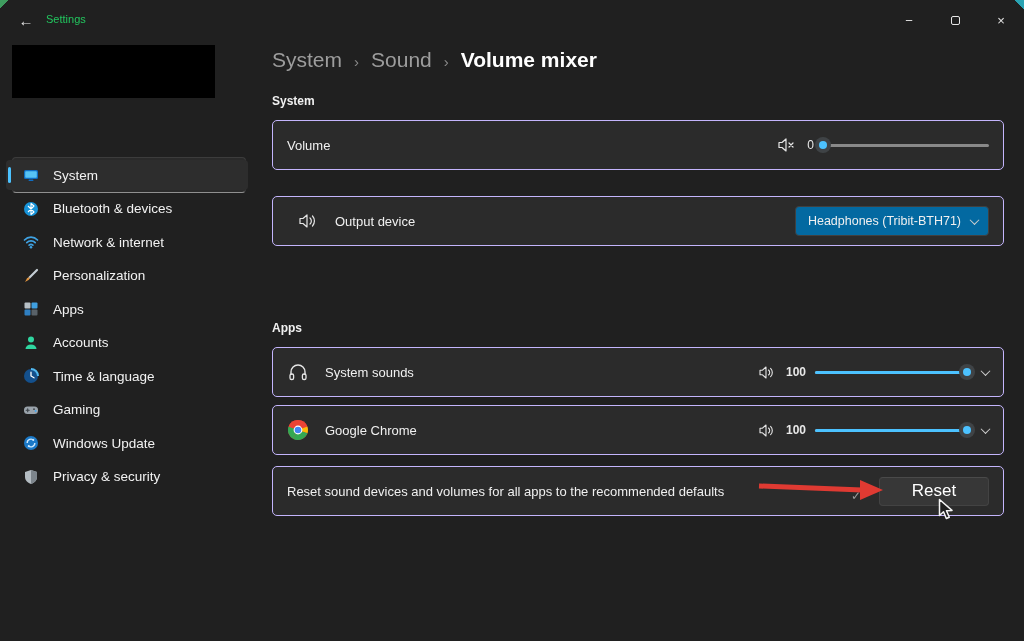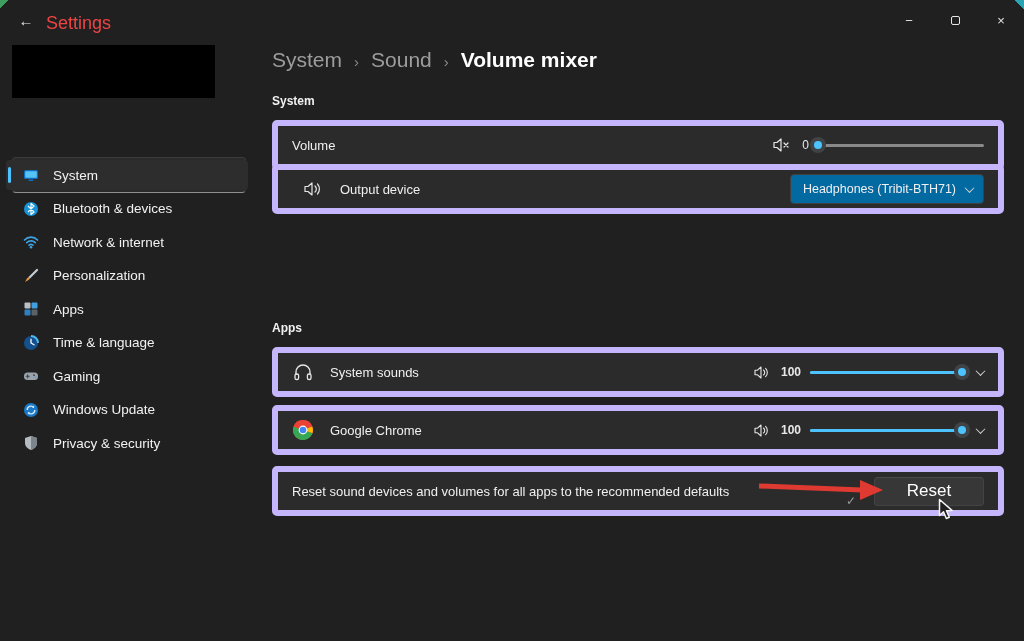--- a/index.html
+++ b/index.html
@@ -9,21 +9,21 @@
   
   .corner-tl { position:absolute; left:0; top:0; width:10px; height:8px;
     background:linear-gradient(135deg,#3f9d5f 45%,transparent 46%); z-index:0; }
   .corner-tr { position:absolute; right:0; top:0; width:11px; height:10px;
     background:linear-gradient(225deg,#2aa3b3 45%,transparent 46%); z-index:0; }
 
   
   .titlebar { position:absolute; left:0; top:0; width:1024px; height:40px; }
   .back-btn { position:absolute; left:10px; top:8px; width:32px; height:24px; border:none;
     background:transparent; color:#e6e6e6; font-size:15px; cursor:pointer; font-family:inherit; }
-  .tb-title { position:absolute; left:46px; top:13px; font-size:18px; color:#ef4444; }
+  .tb-title { position:absolute; left:46px; top:13px; font-size:11px; color:#22c55e; }
   .win-controls { position:absolute; right:0; top:0; height:40px; display:flex; }
   .win-btn { width:46px; height:40px; display:flex; align-items:center; justify-content:center;
     color:#e6e6e6; font-size:13px; background:transparent; border:none; cursor:pointer; font-family:inherit; }
   .maxi-box { width:9px; height:9px; border:1px solid #e6e6e6; border-radius:2px; }
 
   
   .sidebar { position:absolute; left:0; top:40px; width:260px; height:601px; }
   .account-redacted { position:absolute; left:12px; top:5px; width:203px; height:53px; background:#000; }
   .search-box { position:absolute; left:12px; top:79px; width:234px; height:36px; background:#2a2a2a;
     border:1px solid #3c3c3c; border-bottom:1px solid #8f8f8f; border-radius:4px;
@@ -47,23 +47,23 @@
   .main { position:absolute; left:272px; top:40px; width:732px; height:601px; }
   .breadcrumb { position:absolute; left:0; top:8px; font-size:21px; display:flex; align-items:center; gap:12px; }
   .crumb { color:#9d9d9d; cursor:pointer; }
   .crumb-sep { color:#8a8a8a; font-size:15px; padding-top:2px; }
   .crumb-current { color:#ffffff; font-weight:600; }
   .section-header { position:absolute; left:0; font-size:12px; font-weight:bold; color:#f0f0f0; }
   .hdr-system { top:54px; }
   .hdr-apps { top:281px; }
 
   .card { position:absolute; left:0; width:732px; height:50px; background:#2b2b2b;
-    border:6px solid #c4b5fd; border-radius:5px; display:flex; align-items:center; padding:0 14px; }
+    border:1px solid #c4b5fd; border-radius:5px; display:flex; align-items:center; padding:0 14px; }
   .card-volume { top:80px; }
-  .card-output { top:124px;padding-left:24px; }
+  .card-output { top:156px;padding-left:24px; }
   .card-input  { top:200px; }
   .card-ss     { top:307px; }
   .card-chrome { top:365px; }
   .card-reset  { top:426px; }
 
   .row-label { font-size:13px; color:#f0f0f0; }
   .lead-icon { width:22px; display:flex; justify-content:center; margin-right:16px; }
   .spacer { flex:1; }
 
   .right-cluster { display:flex; align-items:center; gap:9px; }
@@ -184,20 +184,30 @@
         <svg width="16" height="16" viewBox="0 0 16 16">
             <rect x="1.5" y="1.5" width="6" height="6" rx="1" fill="#b7c0c6"></rect>
             <rect x="8.5" y="1.5" width="6" height="6" rx="1" fill="#3f9fe0"></rect>
             <rect x="1.5" y="8.5" width="6" height="6" rx="1" fill="#2f7fc1"></rect>
             <rect x="8.5" y="8.5" width="6" height="6" rx="1" fill="#596269"></rect>
           </svg>
       </span>
       <span class="nav-label">Apps</span>
     </div>
 
+    <div class="nav-item">
+
+      <span class="nav-ic">
+        <svg width="16" height="16" viewBox="0 0 16 16">
+            <circle cx="8" cy="4.5" r="3" fill="#2fd6a0"></circle>
+            <path d="M2.5 14 a5.5 4.5 0 0 1 11 0 Z" fill="#2fd6a0"></path>
+          </svg>
+      </span>
+      <span class="nav-label">Accounts</span>
+    </div>
 
     <div class="nav-item">
 
       <span class="nav-ic">
         <svg width="16" height="16" viewBox="0 0 16 16">
             <circle cx="8" cy="8" r="7" fill="#14508c"></circle>
             <path d="M8 1 a7 7 0 0 1 7 7" fill="none" stroke="#52b9f0" stroke-width="2"></path>
             <path d="M8 4.2 V8 L11 9.8" fill="none" stroke="#fff" stroke-width="1.3" stroke-linecap="round"></path>
           </svg>
       </span>

